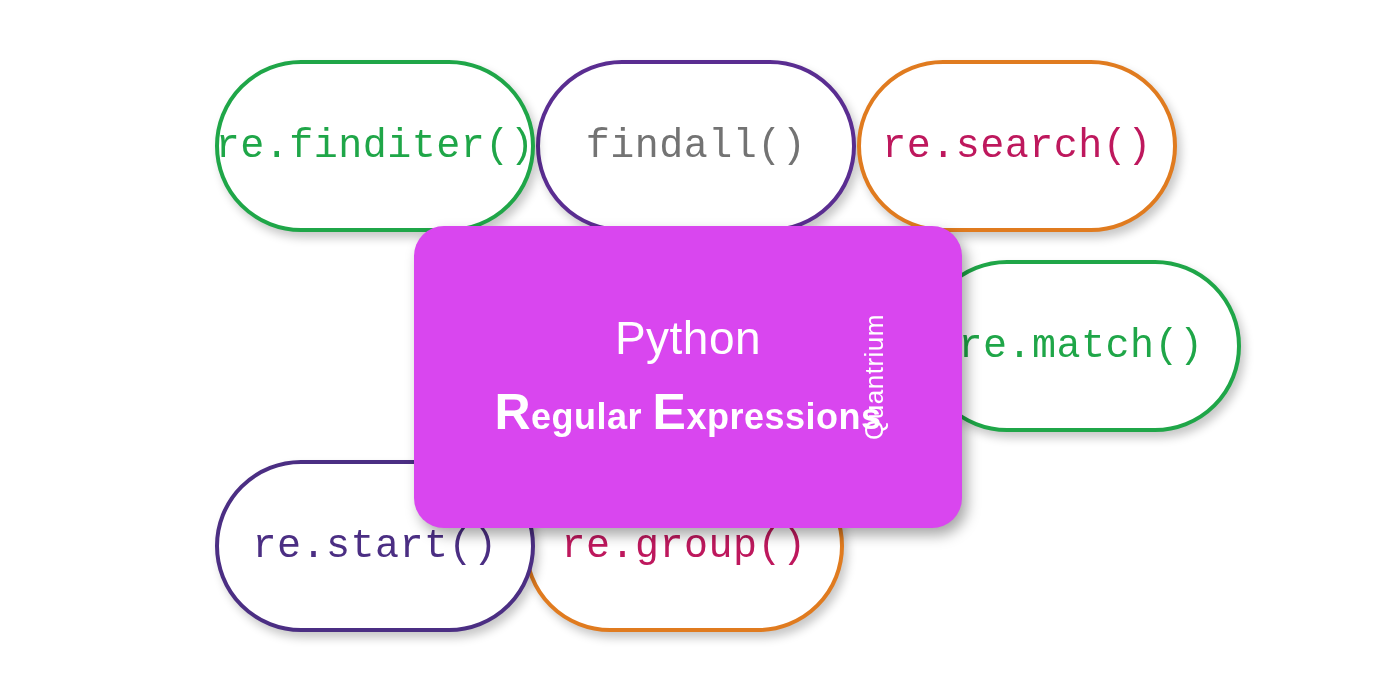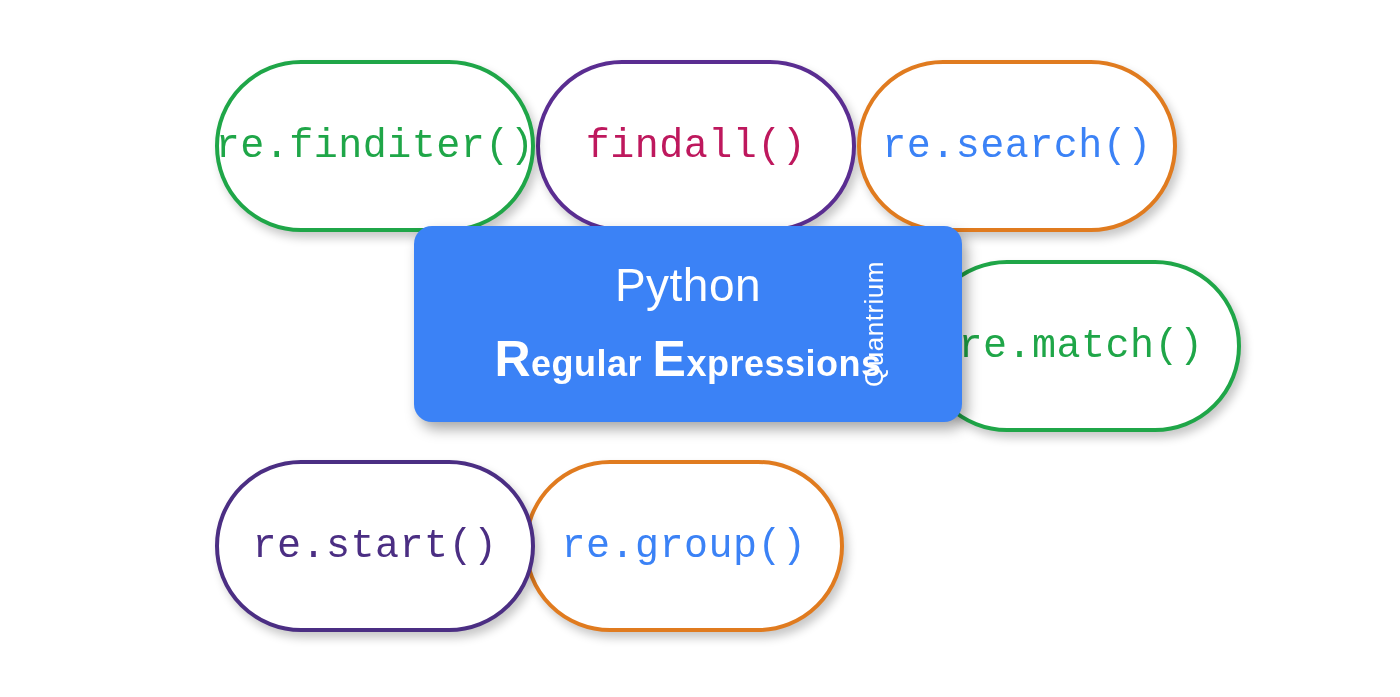--- a/index.html
+++ b/index.html
@@ -25,32 +25,32 @@
     box-shadow: 4px 6px 10px rgba(0,0,0,0.22);
   }
   .pill span {
     font-family: Consolas, "Courier New", monospace;
     font-size: 40px;
     letter-spacing: 0.5px;
   }
   .green  { border-color: #1fa648; }
   .green span { color: #1fa648; }
   .purple { border-color: #5a2d91; }
-  .purple span { color: #be185d; }
+  .purple span { color: #737373; }
   .orange { border-color: #e07b1f; }
-  .orange span { color: #3b82f6; }
+  .orange span { color: #be185d; }
   .indigo { border-color: #4b2e83; }
   .indigo span { color: #4b2e83; }
 
   .center-card {
     position: absolute;
     left: 414px; top: 226px;
-    width: 548px; height: 196px;
-    background: #3b82f6;
-    border-radius: 18px;
+    width: 548px; height: 302px;
+    background: #d946ef;
+    border-radius: 30px;
     box-shadow: 5px 7px 14px rgba(0,0,0,0.35);
     color: #fff;
     display: flex;
     align-items: center;
     justify-content: center;
     z-index: 20;
   }
   .center-text {
     text-align: center;
     line-height: 1.35;

